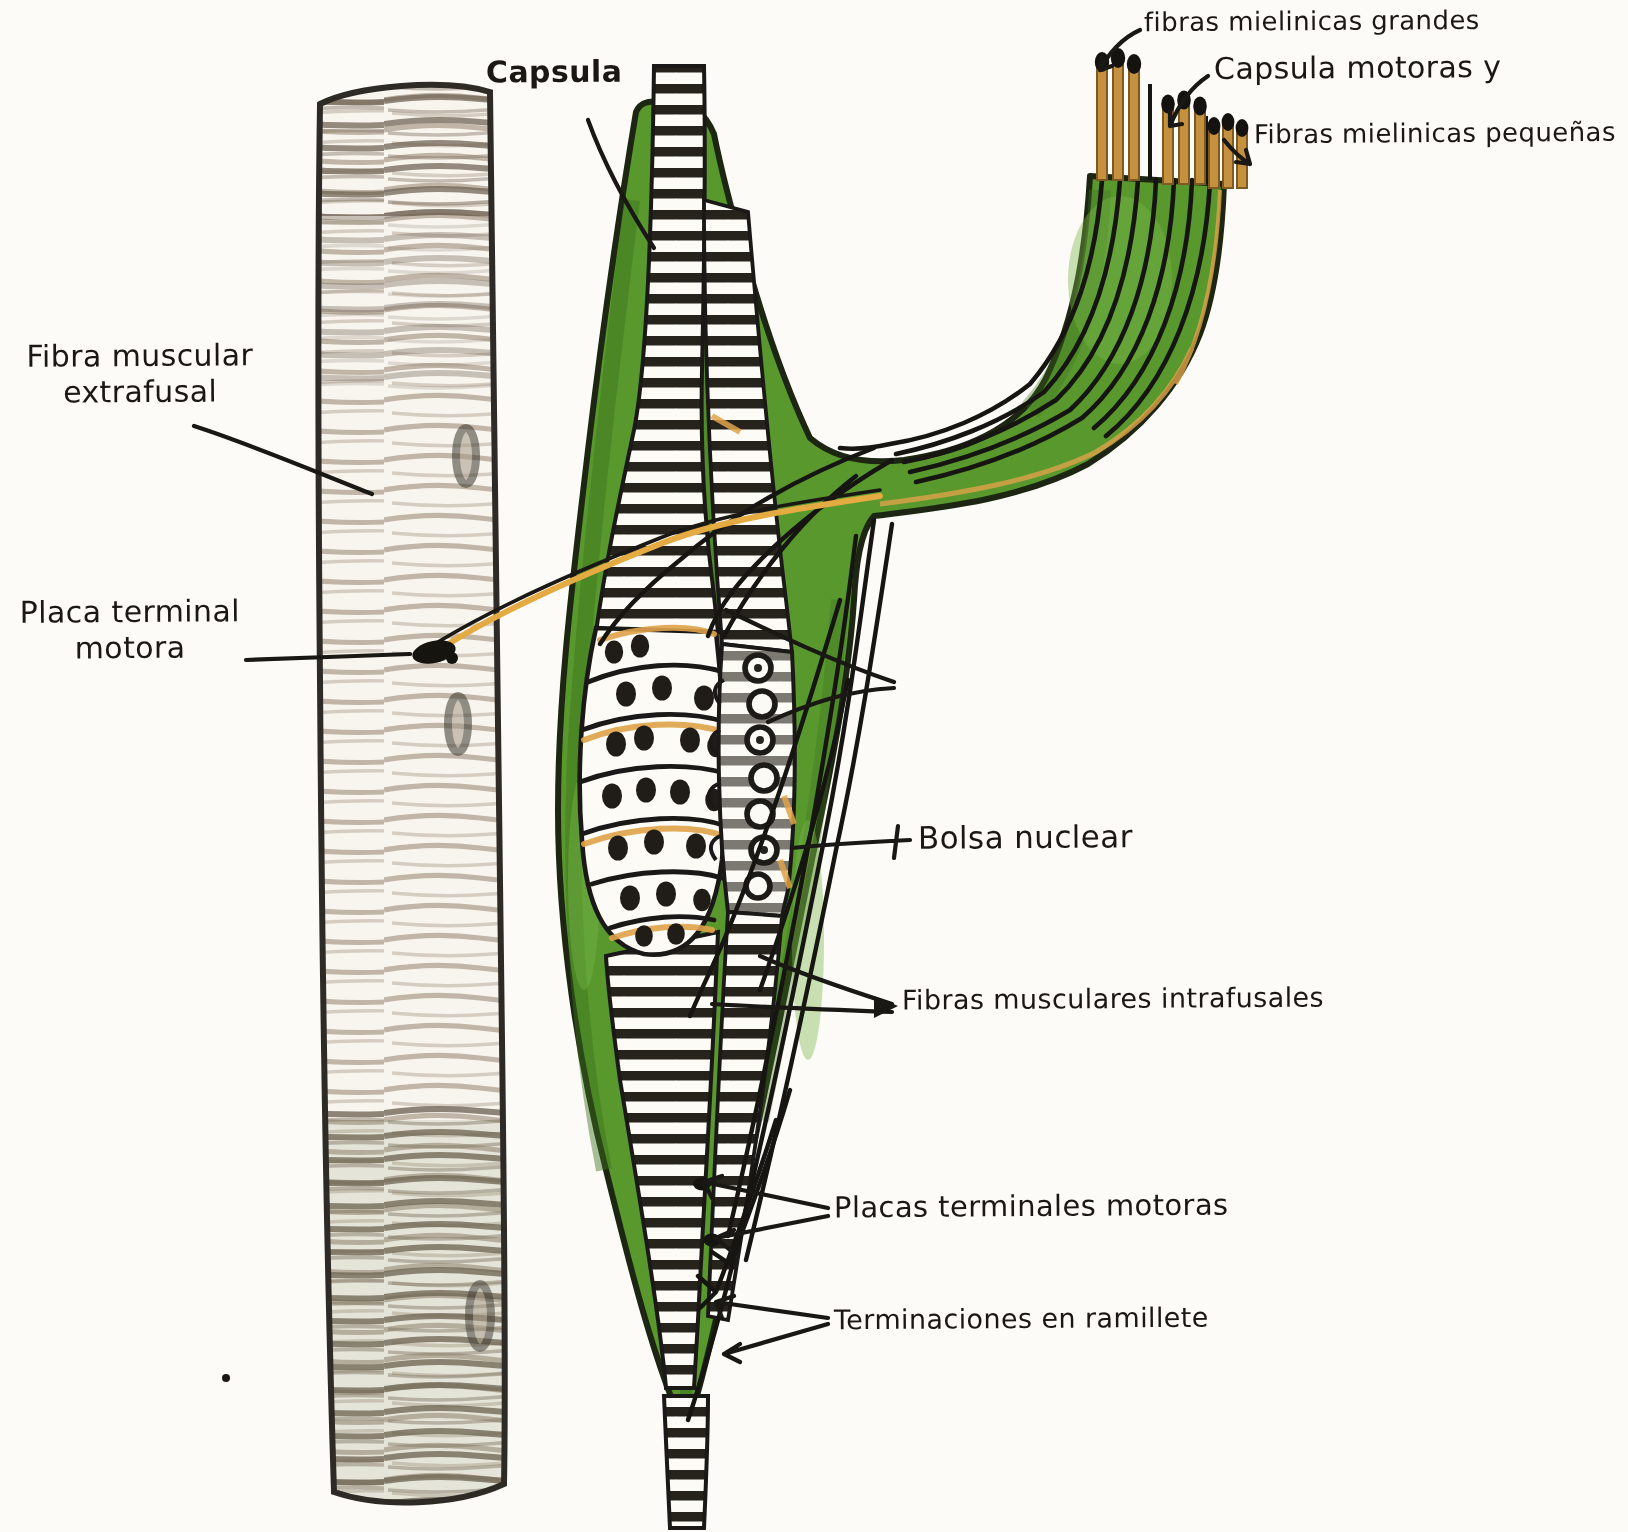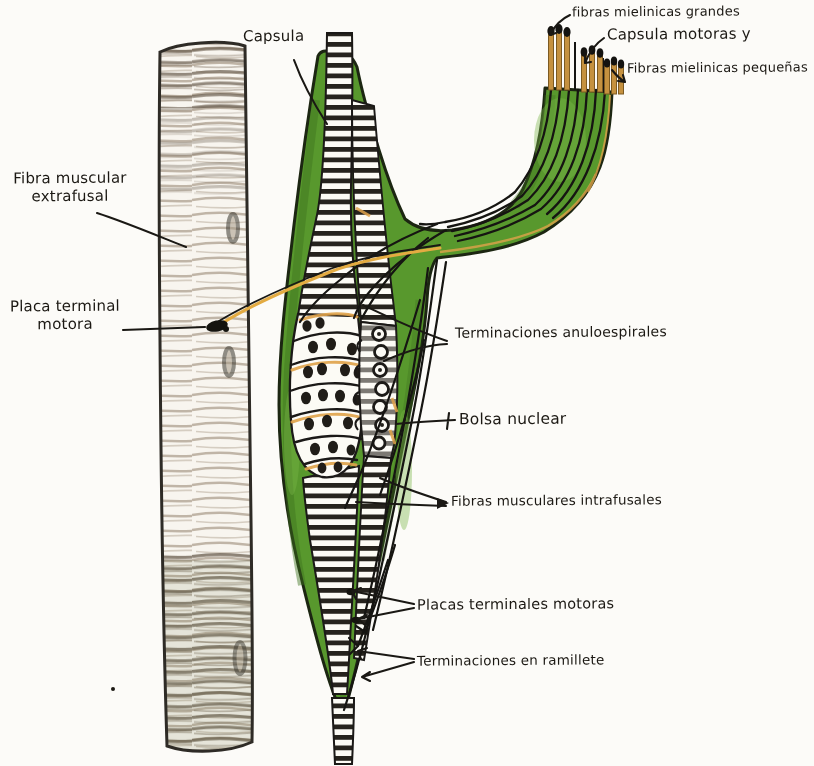--- a/index.html
+++ b/index.html
@@ -241,26 +241,25 @@
     <path d="M123,330 C150,329 178,328 205,327"></path>
     <path d="M447,341 C417,331 388,317 363,305 M447,344 C424,345 404,352 384,361"></path>
     <path d="M455,420 C435,421 415,422 396,424 M449,413 L447,429"></path>
     <path d="M446,502 C418,493 398,486 380,478 M446,506 C418,505 390,504 356,502"></path>
     <path d="M414,604 L352,591 M352,591 l9,-3 M352,591 l4,8 M414,608 L358,619 M358,619 l9,-4 M358,619 l7,6"></path>
     <path d="M414,659 L358,651 M358,651 l9,-3 M358,651 l3,8 M414,662 L362,677 M362,677 l8,-5 M362,677 l8,4"></path>
     <path d="M437,498 L449,503 L437,509 Z" fill="#1a1814" stroke="none"></path>
   </g>
 </svg>
 
-  <div class="lbl" style="left:243px;top:28px;font-size:15px;">Capsula</div>
+  <div class="lbl" style="left:243px;top:28px;font-size:15px;font-weight:bold;">Capsula</div>
   <div class="lbl" style="left:572px;top:4px;font-size:13px;">fibras mielinicas grandes</div>
   <div class="lbl" style="left:607px;top:26px;font-size:15px;">Capsula motoras y</div>
   <div class="lbl" style="left:627px;top:60px;font-size:13px;">Fibras mielinicas pequeñas</div>
   <div class="lbl center" style="left:2px;top:170px;width:136px;font-size:15px;">Fibra muscular
 extrafusal</div>
   <div class="lbl center" style="left:2px;top:298px;width:126px;font-size:15px;">Placa terminal
 motora</div>
-  <div class="lbl" style="left:455px;top:324px;font-size:14px;">Terminaciones anuloespirales</div>
   <div class="lbl" style="left:459px;top:410px;font-size:15.5px;">Bolsa nuclear</div>
   <div class="lbl" style="left:451px;top:493px;font-size:13.5px;">Fibras musculares intrafusales</div>
   <div class="lbl" style="left:417px;top:596px;font-size:14.5px;">Placas terminales motoras</div>
   <div class="lbl" style="left:417px;top:653px;font-size:13.5px;">Terminaciones en ramillete</div>
 </div>
 
 </body></html>

